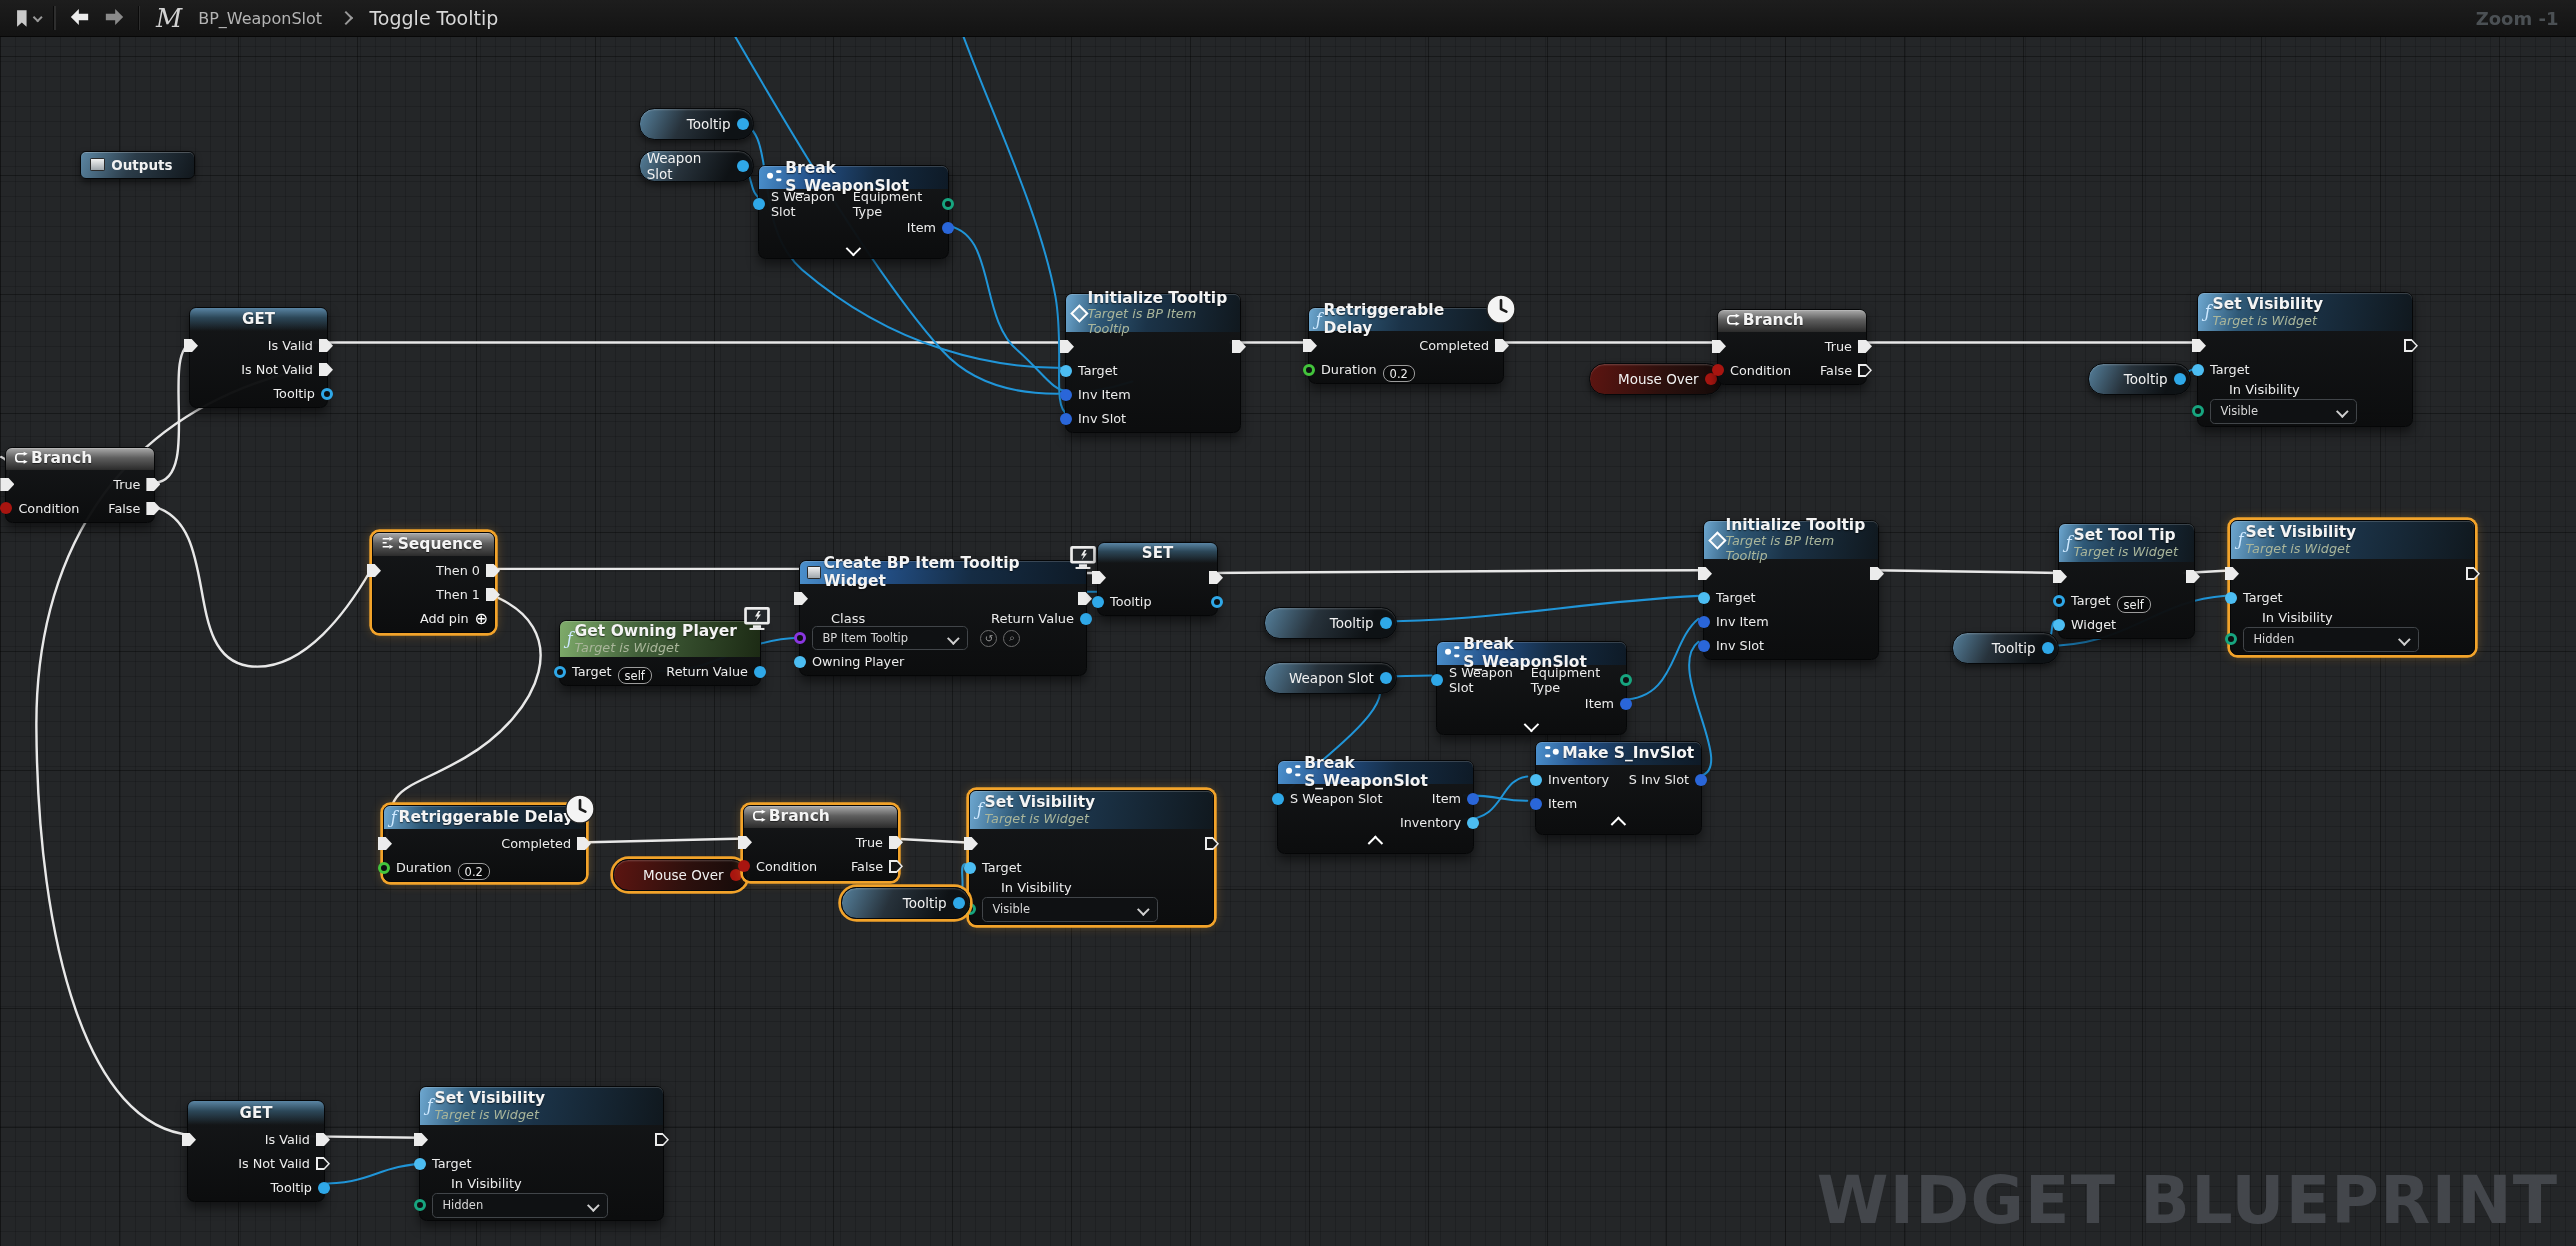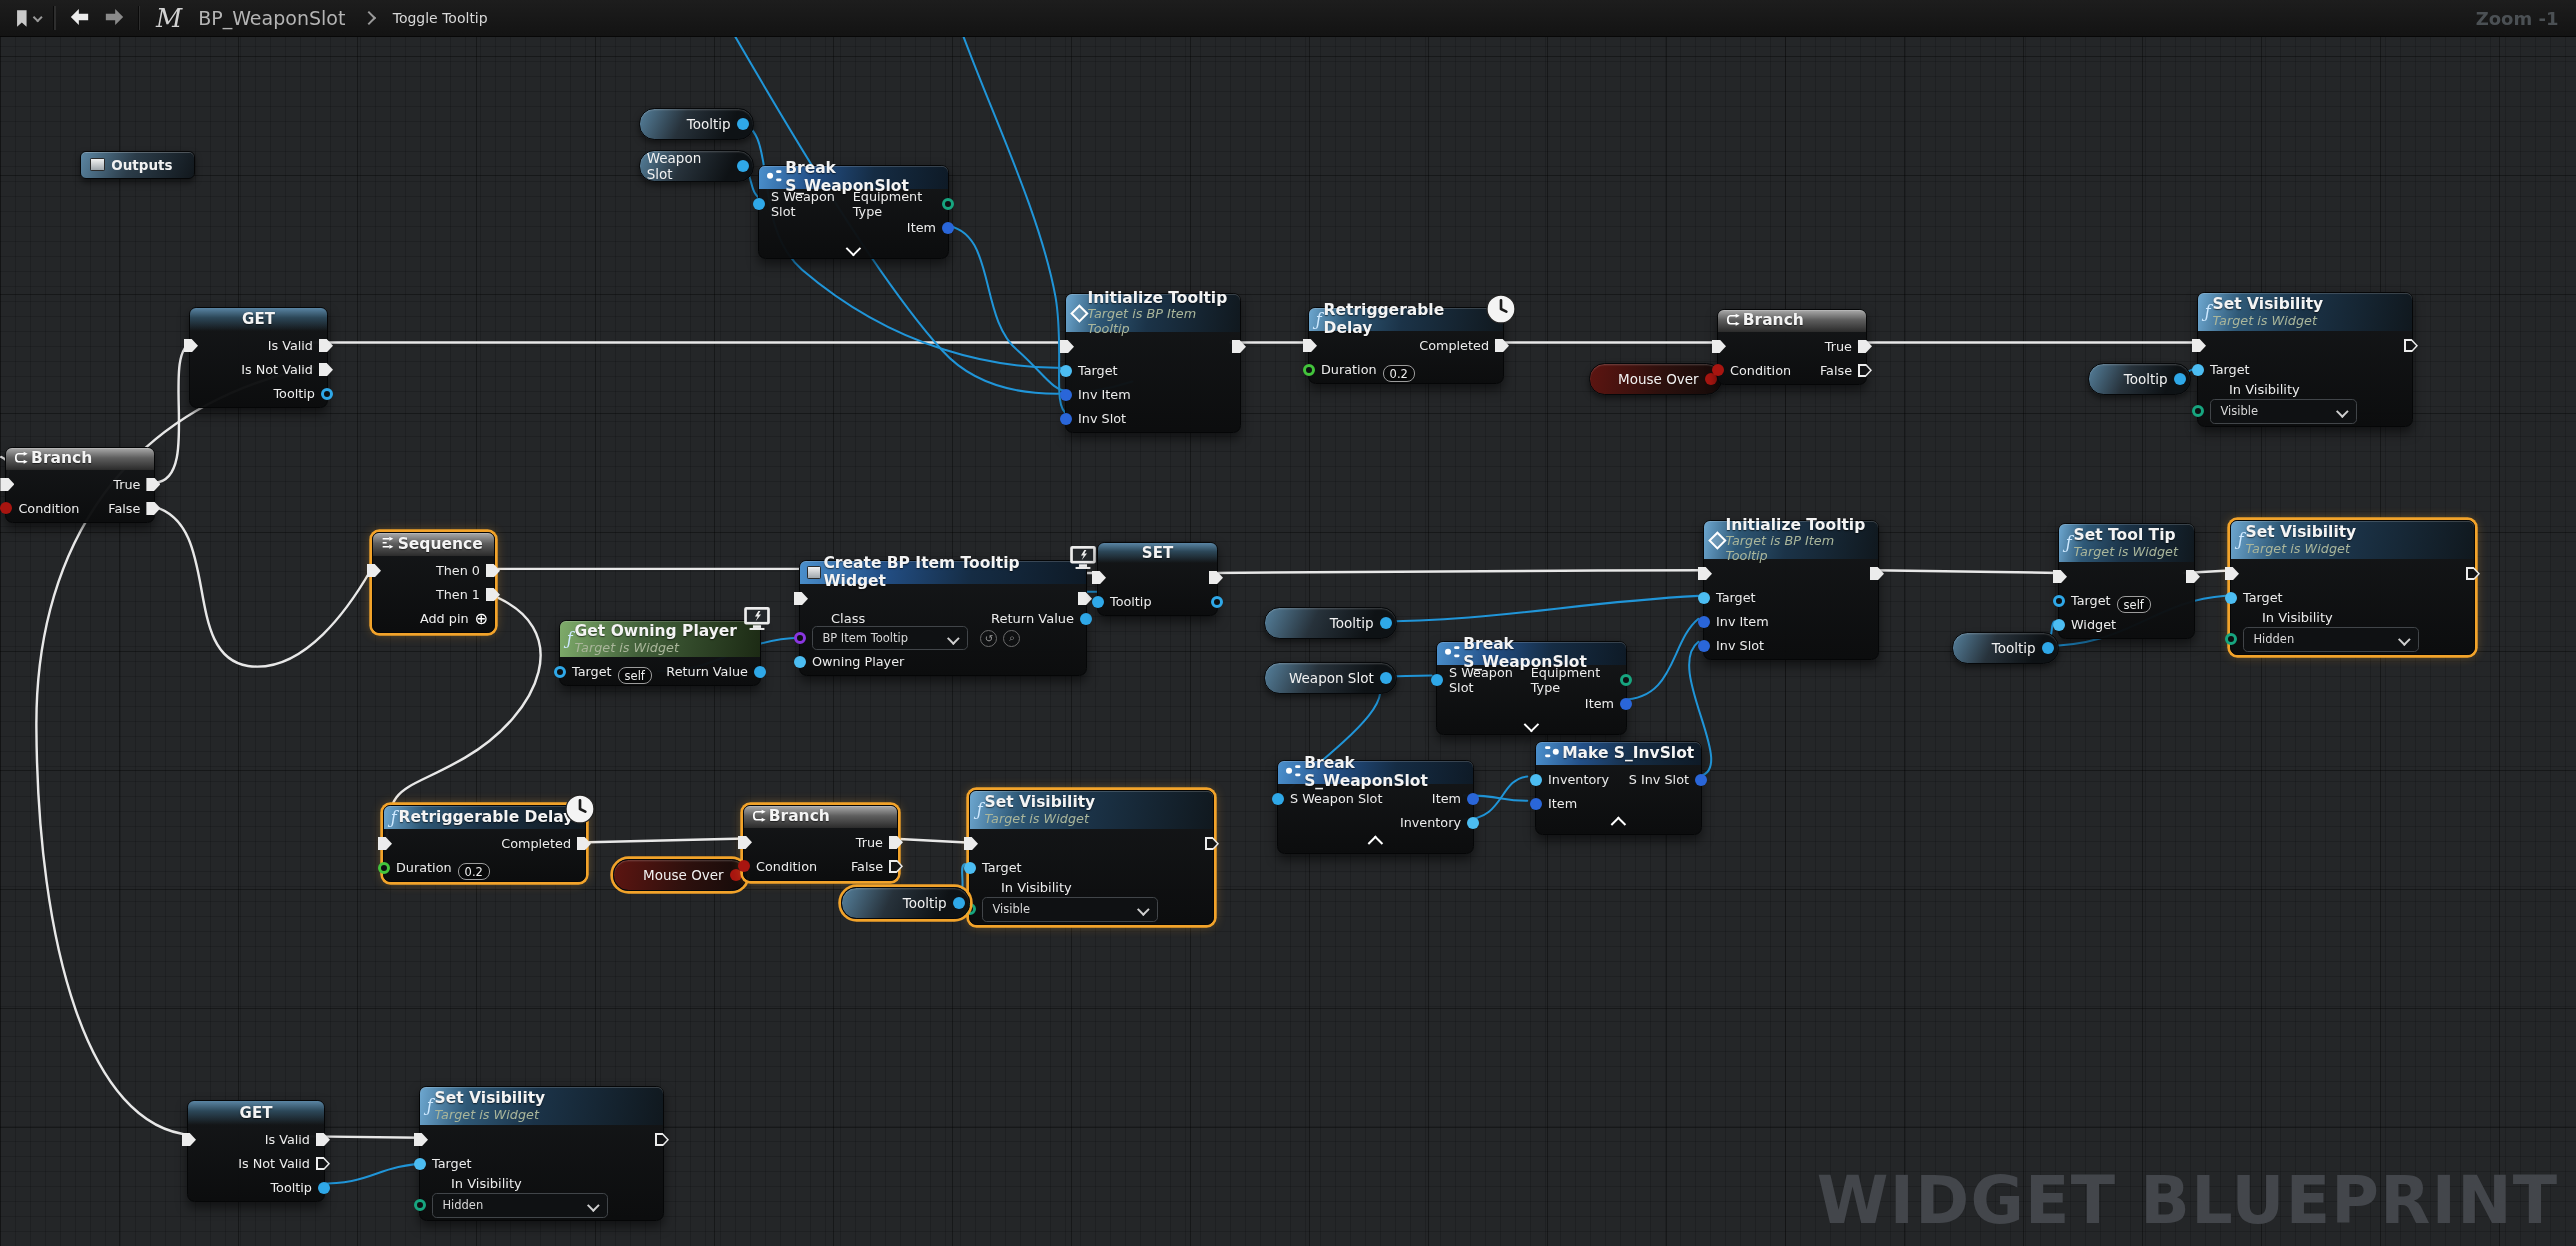--- a/index.html
+++ b/index.html
@@ -11,22 +11,22 @@
       repeating-linear-gradient(90deg, rgba(0,0,0,.38) 0 1.3px, transparent 1.3px 119px),
       repeating-linear-gradient(0deg, rgba(0,0,0,.16) 0 0.7px, transparent 0.7px 15px),
       repeating-linear-gradient(90deg, rgba(0,0,0,.16) 0 0.7px, transparent 0.7px 15px);
   }
   
   #topbar{position:absolute;left:0;top:0;right:0;height:36px;z-index:10;
     background:linear-gradient(180deg,#1d1d1d,#131313);border-bottom:0.7px solid #070707;
     display:flex;align-items:center;gap:12px;padding:0 15px;color:#b6b6b6;}
   .tb-sep{width:1.3px;height:24px;background:#2e2e2e;border-left:0.7px solid #0a0a0a;}
   .tb-ic{display:flex;align-items:center;gap:4px;}
-  .crumb-root{font-size:19px;color:#b4b4b4;}
-  .crumb-leaf{font-size:14px;color:#d8d8d8;}
+  .crumb-root{font-size:16px;color:#b4b4b4;}
+  .crumb-leaf{font-size:19px;color:#d8d8d8;}
   .crumb-sep{width:8px;height:8px;border-right:2.7px solid #9a9a9a;border-bottom:2.7px solid #9a9a9a;
     transform:rotate(-45deg);margin:0 6.7px;}
   .mglyph{font-family:"DejaVu Serif","Liberation Serif",serif;font-style:italic;font-size:25.6px;color:#d2d2d2;margin:0 4px;}
   #zoomlbl{position:absolute;right:17.5px;top:8px;font-size:18px;font-weight:bold;color:#4b5054;z-index:10;}
   
   #watermark{position:absolute;right:17.5px;bottom:9.4px;font-size:65px;font-weight:bold;
     letter-spacing:1.3px;color:#43464b;z-index:1;}
   
   #wires{position:absolute;left:0;top:0;z-index:2;}
   

